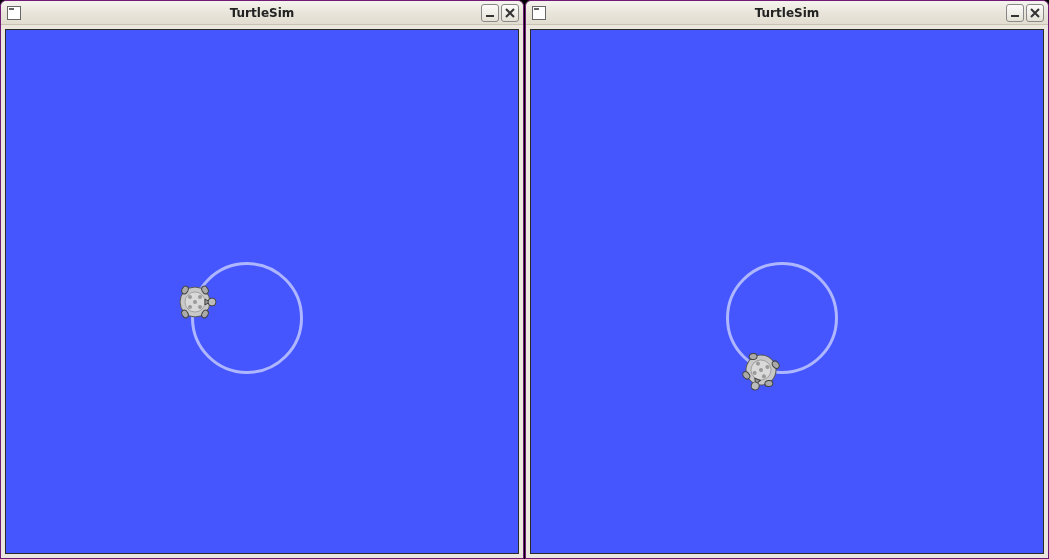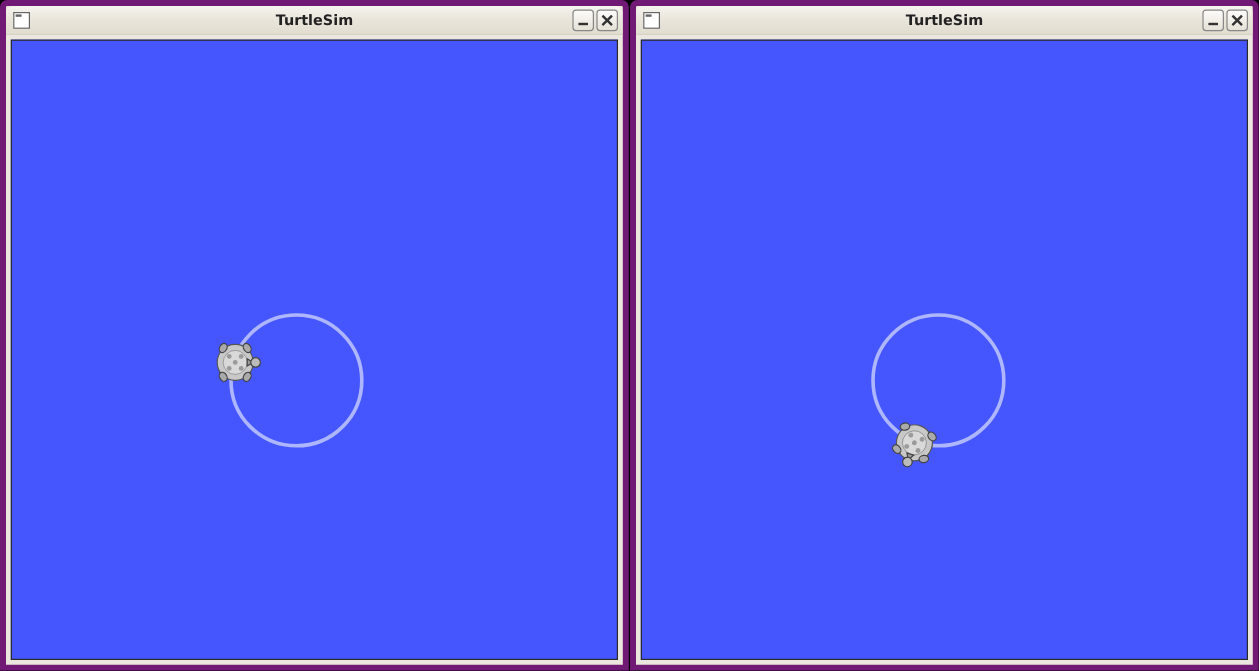--- a/index.html
+++ b/index.html
@@ -10,21 +10,21 @@
       display: flex;
       font-family: "DejaVu Sans", "Liberation Sans", Arial, sans-serif;
       font-size: 12px;
       overflow: hidden;
     }
     .window {
       position: relative;
       width: 524px;
       height: 559px;
       background: #ebe7de;
-      border: 5px solid #701a75;
+      border: 1px solid #701a75;
       border-radius: 6px 6px 0 0;
       overflow: hidden;
     }
     .window + .window { margin-left: 1px; }
     .titlebar {
       height: 24px;
       background: linear-gradient(to bottom, #f6f4ef 0%, #e9e5db 50%, #e2ddd0 100%);
       display: flex;
       align-items: center;
       position: relative;

